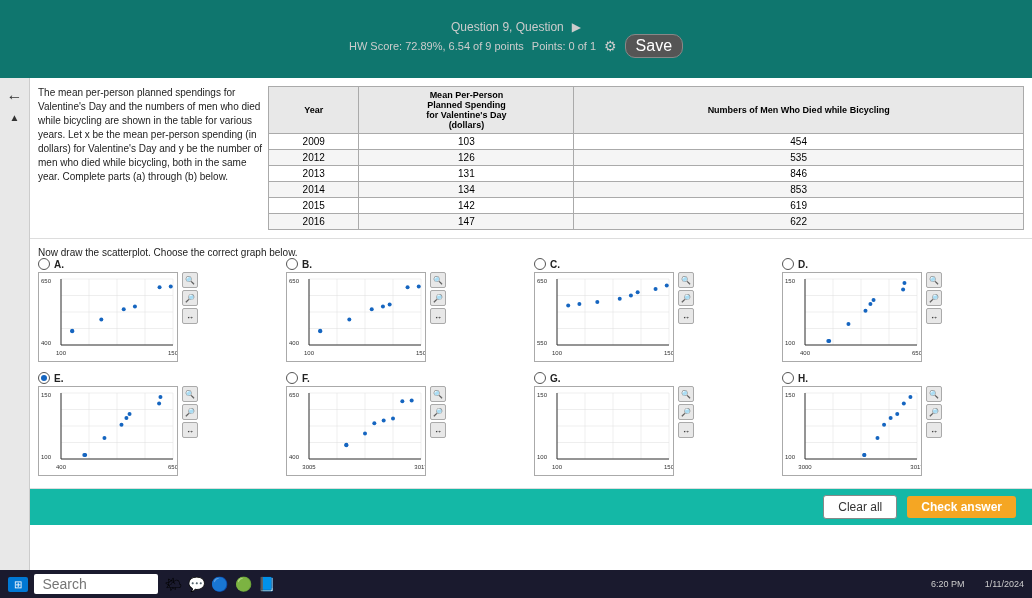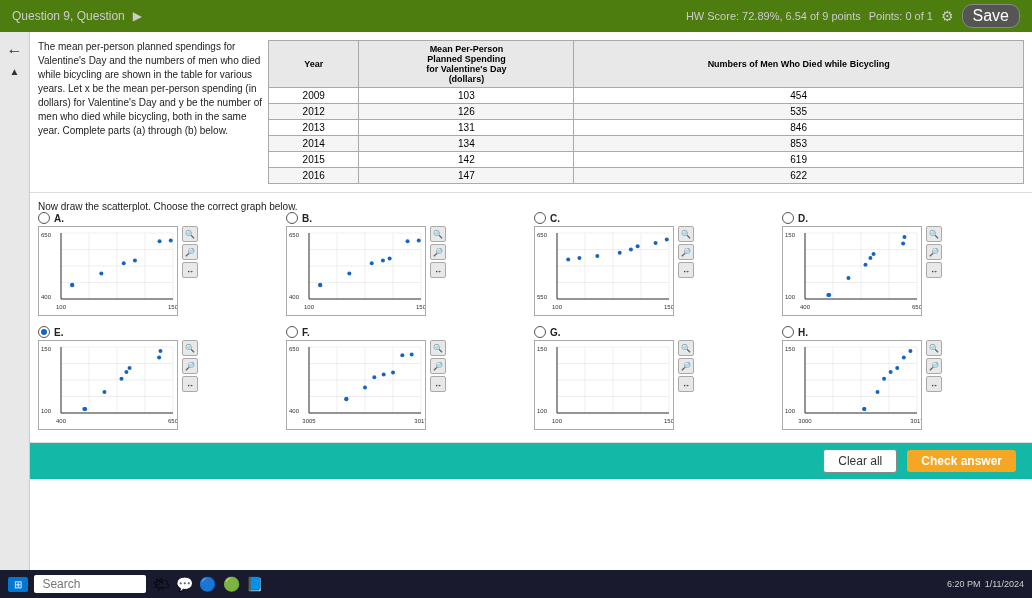--- a/index.html
+++ b/index.html
@@ -15,26 +15,27 @@
     .main-container {
       width: 1032px;
       height: 598px;
       background: #fff;
       display: flex;
       flex-direction: column;
     }
 
     
     .top-bar {
-      background: #4d7c0f;
+      background: #0f766e;
       display: flex;
       align-items: center;
       justify-content: space-between;
-      padding: 4px 12px;
+      padding: 20px 12px;
       min-height: 30px;
+      flex-direction: column;
     }
     .top-bar-center {
       display: flex;
       align-items: center;
       gap: 8px;
       color: #ccc;
       font-size: 12px;
     }
     .top-bar-right {
       display: flex;
@@ -232,40 +233,40 @@
       height: 28px;
     }
     .taskbar-left {
       display: flex;
       align-items: center;
       gap: 6px;
     }
     .taskbar-right {
       display: flex;
       align-items: center;
-      gap: 4px;
+      gap: 20px;
       color: #ccc;
       font-size: 9px;
     }
     .win-btn {
       background: #0078d4;
       border: none;
       color: #fff;
       padding: 2px 6px;
       font-size: 10px;
       cursor: pointer;
       border-radius: 2px;
     }
     .search-bar {
       background: #fff;
       border: none;
       padding: 2px 8px;
-      font-size: 12px;
+      font-size: 14px;
       border-radius: 2px;
-      width: 112px;
+      width: 124px;
     }
     .taskbar-icon {
       font-size: 14px;
       cursor: pointer;
     }
   </style>
 </head>
 <body>
 
 <div class="main-container">

